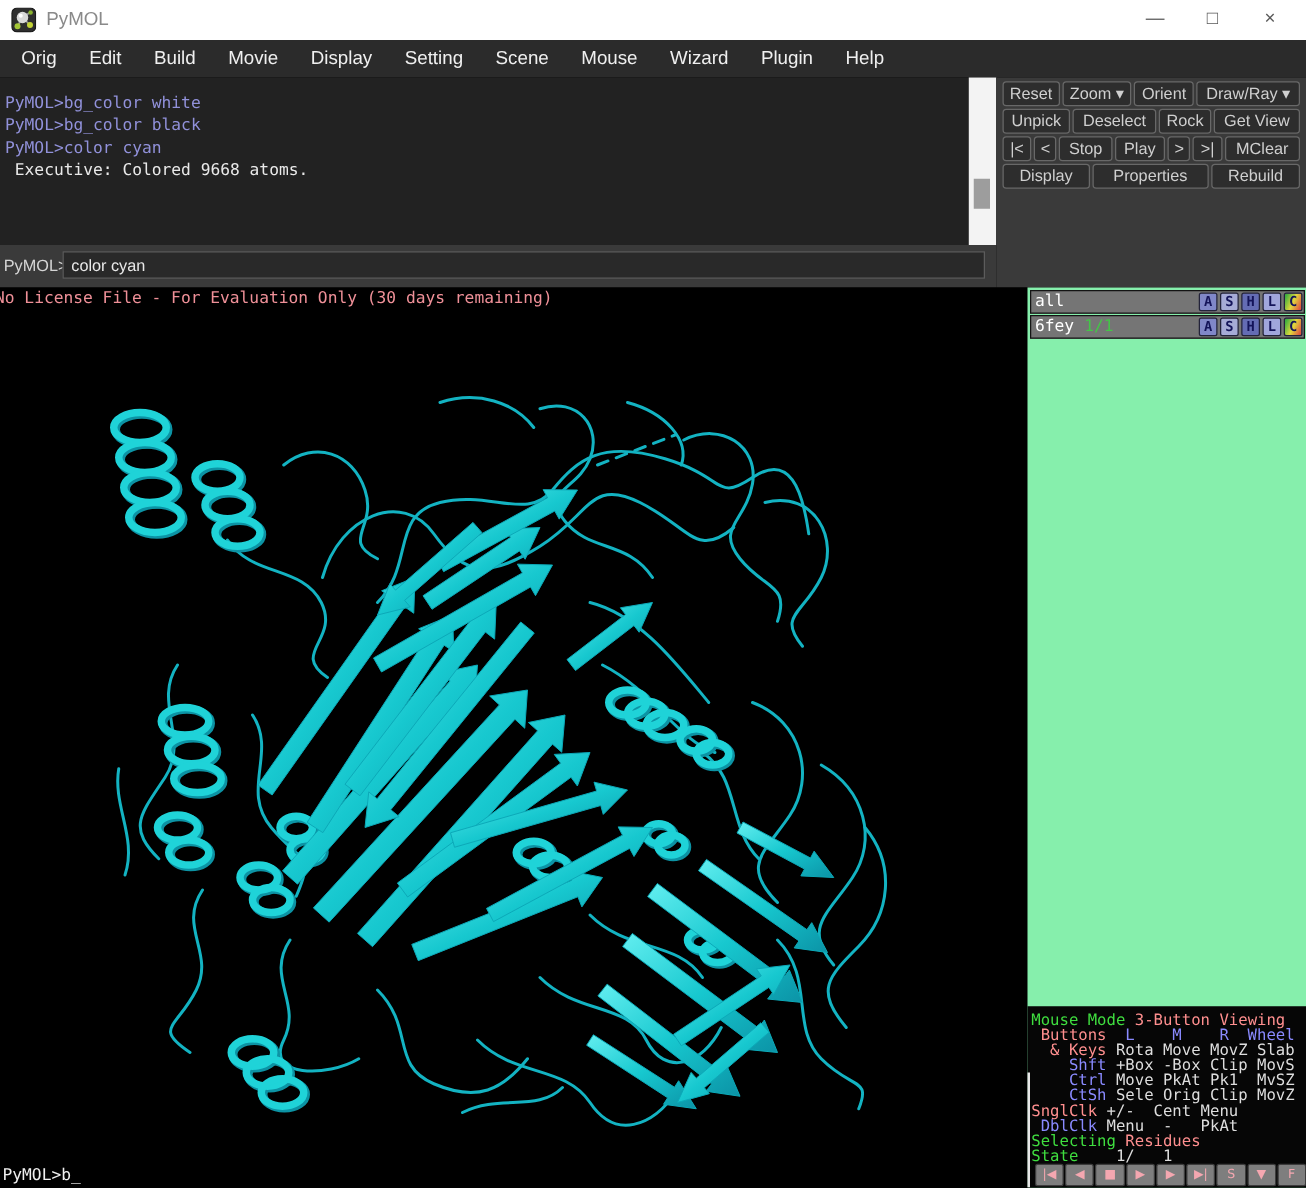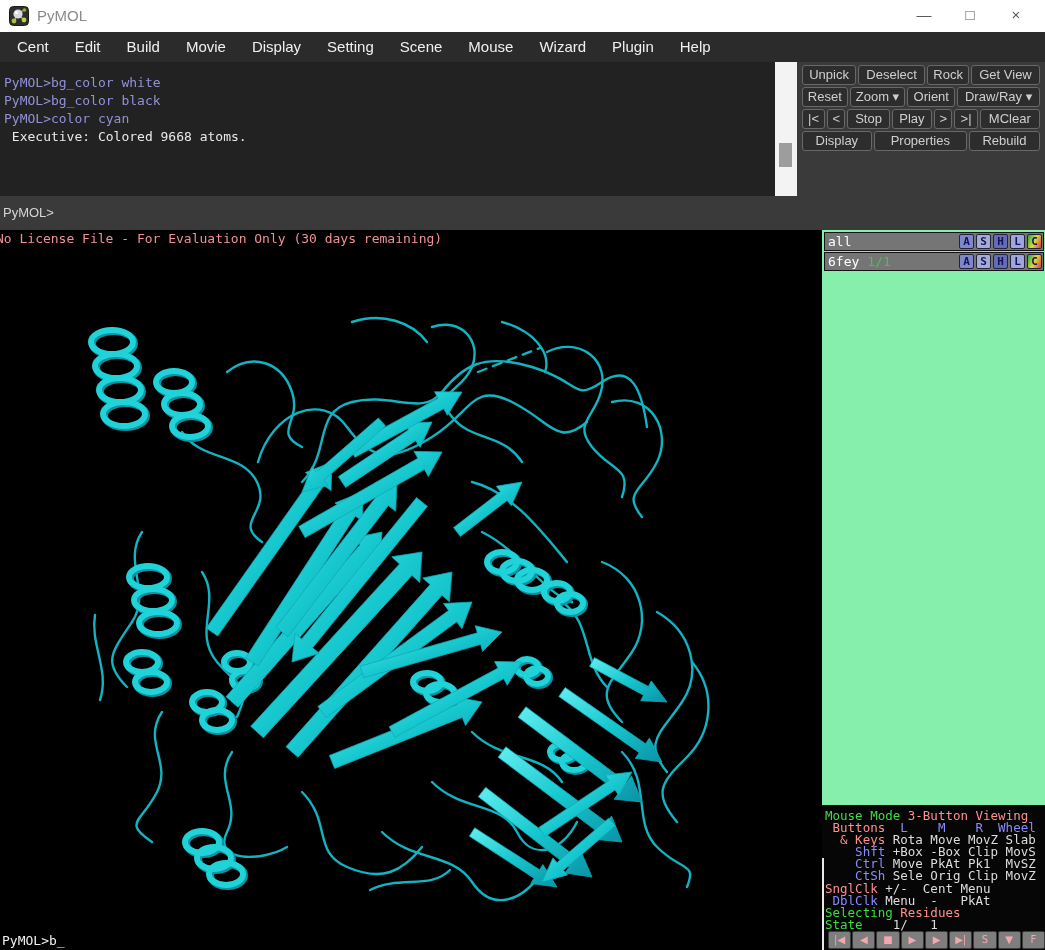--- a/index.html
+++ b/index.html
@@ -84,69 +84,70 @@
     <circle cx="15" cy="14" r="2.4" fill="#c3d336"></circle>
     <circle cx="15.5" cy="4" r="1.8" fill="#8ab32e"></circle>
   </svg>
   <div id="app-title" class="abs">PyMOL</div>
   <div id="btn-min" class="abs win-btn">—</div>
   <div id="btn-max" class="abs win-btn">□</div>
   <div id="btn-close" class="abs win-btn">×</div>
 </div>
 
 <div id="menubar" class="abs">
-    <span class="menu-item">Cent</span>
+    <span class="menu-item">Orig</span>
     <span class="menu-item">Edit</span>
     <span class="menu-item">Build</span>
     <span class="menu-item">Movie</span>
     <span class="menu-item">Display</span>
     <span class="menu-item">Setting</span>
     <span class="menu-item">Scene</span>
     <span class="menu-item">Mouse</span>
     <span class="menu-item">Wizard</span>
     <span class="menu-item">Plugin</span>
     <span class="menu-item">Help</span>
   </div>
 
 <div id="console" class="abs"><div style="color: rgb(145, 145, 218);">PyMOL&gt;bg_color white</div><div style="color: rgb(145, 145, 218);">PyMOL&gt;bg_color black</div><div style="color: rgb(145, 145, 218);">PyMOL&gt;color cyan</div><div style="color: rgb(233, 233, 233);"> Executive: Colored 9668 atoms.</div></div>
 <div id="con-scroll" class="abs">
   <div id="con-thumb" class="abs"></div>
 </div>
 
 <div id="ctrlpanel" class="abs">
     <div class="btn-row">
+      <div class="cp-btn" style="flex-grow: 7;">Reset</div>
+      <div class="cp-btn" style="flex-grow: 8;">Zoom ▾</div>
+      <div class="cp-btn" style="flex-grow: 8;">Orient</div>
+      <div class="cp-btn" style="flex-grow: 12;">Draw/Ray ▾</div>
+    </div>
+    <div class="btn-row">
       <div class="cp-btn" style="flex-grow: 8;">Unpick</div>
       <div class="cp-btn" style="flex-grow: 10;">Deselect</div>
       <div class="cp-btn" style="flex-grow: 6;">Rock</div>
       <div class="cp-btn" style="flex-grow: 10;">Get View</div>
-    </div>
-    <div class="btn-row">
-      <div class="cp-btn" style="flex-grow: 7;">Reset</div>
-      <div class="cp-btn" style="flex-grow: 8;">Zoom ▾</div>
-      <div class="cp-btn" style="flex-grow: 8;">Orient</div>
-      <div class="cp-btn" style="flex-grow: 12;">Draw/Ray ▾</div>
     </div>
     <div class="btn-row">
       <div class="cp-btn" style="flex-grow: 4;">|&lt;</div>
       <div class="cp-btn" style="flex-grow: 3;">&lt;</div>
       <div class="cp-btn" style="flex-grow: 6;">Stop</div>
       <div class="cp-btn" style="flex-grow: 6;">Play</div>
       <div class="cp-btn" style="flex-grow: 3;">&gt;</div>
       <div class="cp-btn" style="flex-grow: 4;">&gt;|</div>
       <div class="cp-btn" style="flex-grow: 8;">MClear</div>
     </div>
     <div class="btn-row">
       <div class="cp-btn" style="flex-grow: 9;">Display</div>
       <div class="cp-btn" style="flex-grow: 12;">Properties</div>
       <div class="cp-btn" style="flex-grow: 9;">Rebuild</div>
     </div>
   </div>
 
 <div id="inputrow" class="abs">
   <div id="input-label" class="abs">PyMOL&gt;</div>
+  <input class="cmd-input" value="color cyan" style="">
 </div>
 
 <div id="viewport" class="abs">
   <svg id="molsvg" class="abs" width="822" height="720" viewBox="0 0 822 720">
     <defs>
       <linearGradient id="cyg" x1="0" y1="0" x2="1" y2="1">
         <stop offset="0" stop-color="#63eef0"></stop>
         <stop offset="0.5" stop-color="#17c8cf"></stop>
         <stop offset="1" stop-color="#0b93a6"></stop>
       </linearGradient>

